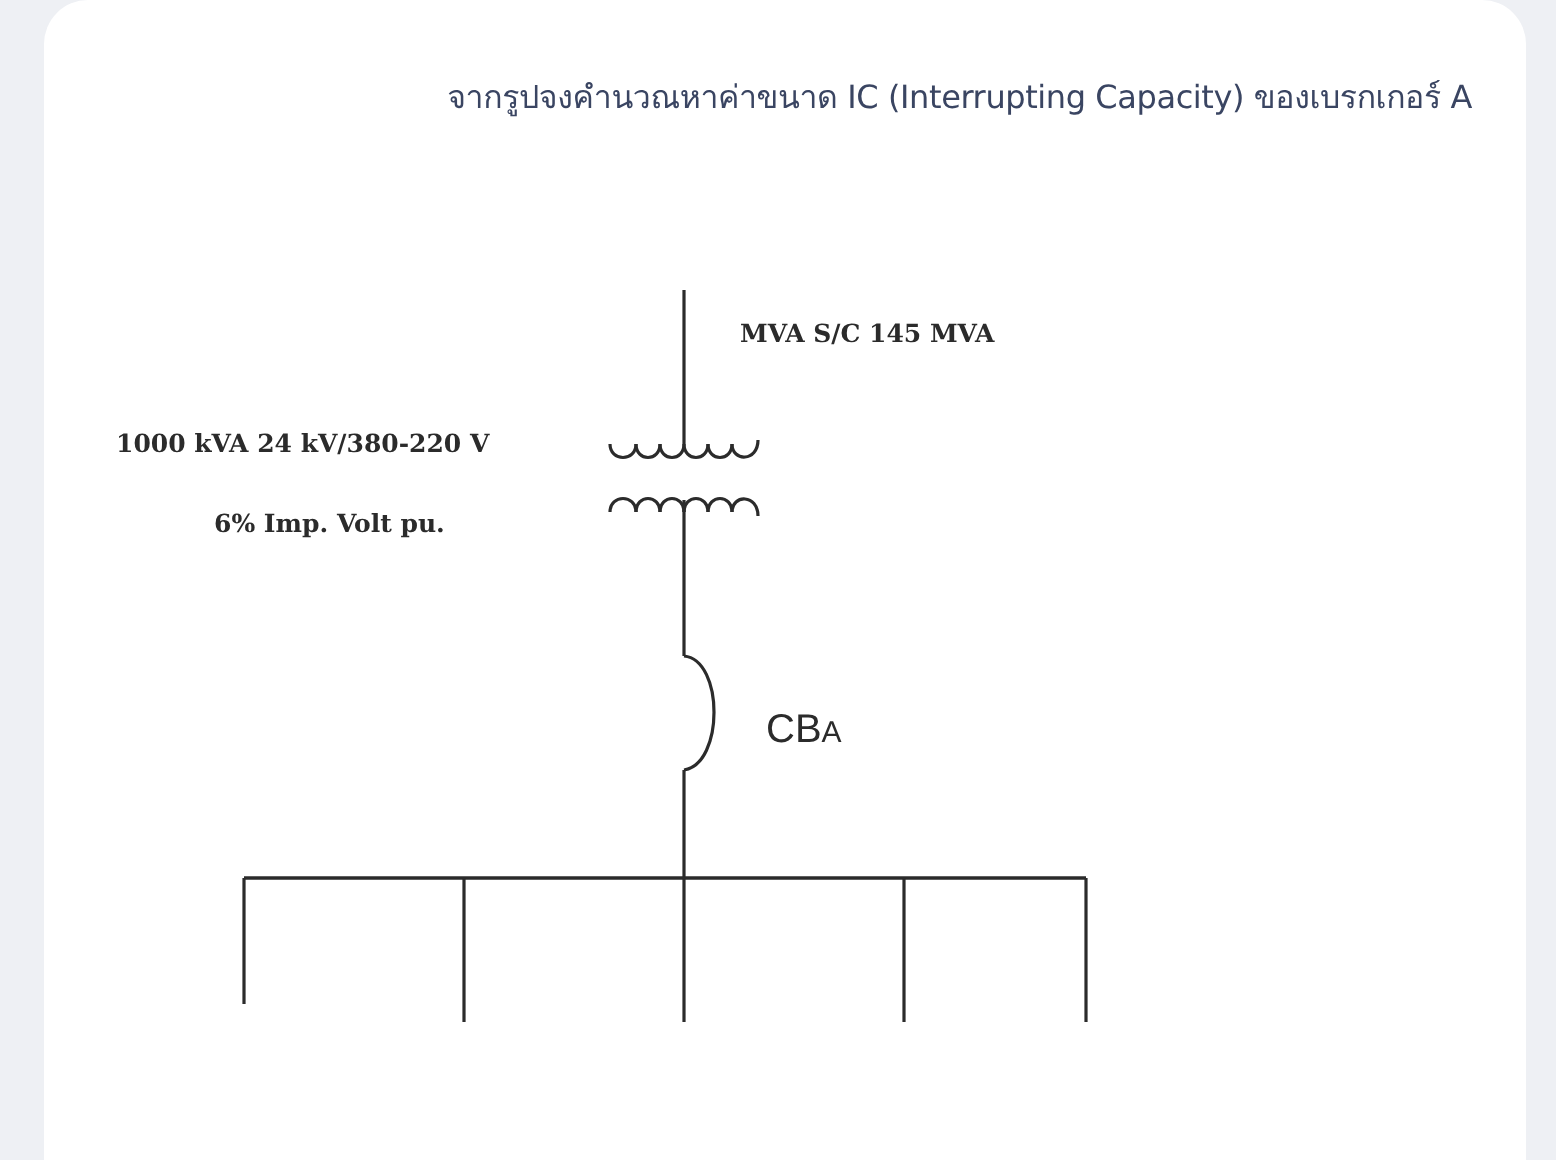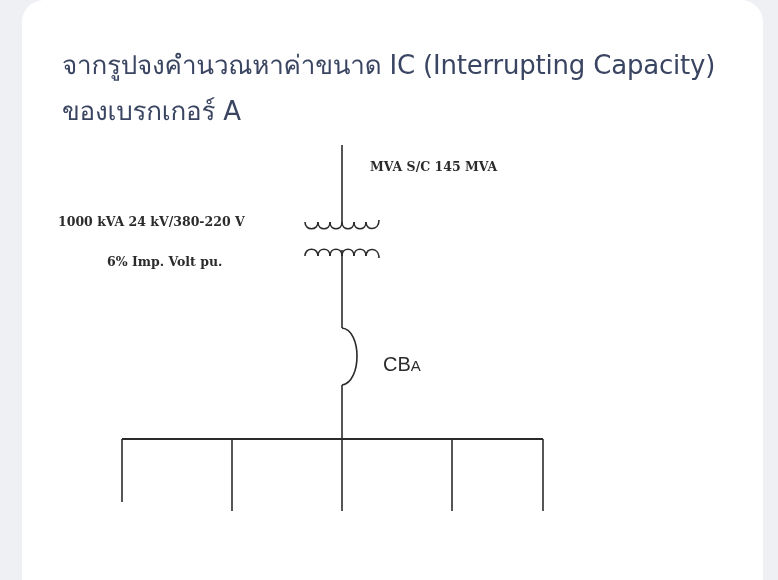--- a/index.html
+++ b/index.html
@@ -17,27 +17,28 @@
     width: 741px;
     height: 600px;
     background: #ffffff;
     border-radius: 22px 22px 0 0;
   }
   .question {
     position: absolute;
     left: 46px;
     top: 26px;
     width: 690px;
-    margin: 16px;
+    margin: 0;
     font-family: "DejaVu Sans", sans-serif;
-    font-size: 26px;
+    font-size: 16px;
     line-height: 46px;
     font-weight: normal;
     color: #3a4562;
     letter-spacing: -0.2px;
+    text-align: right;
   }
   .diagram {
     position: absolute;
     left: 0;
     top: 0;
     width: 778px;
     height: 580px;
   }
   .diagram text.serif {
     font-family: "DejaVu Serif", serif;

